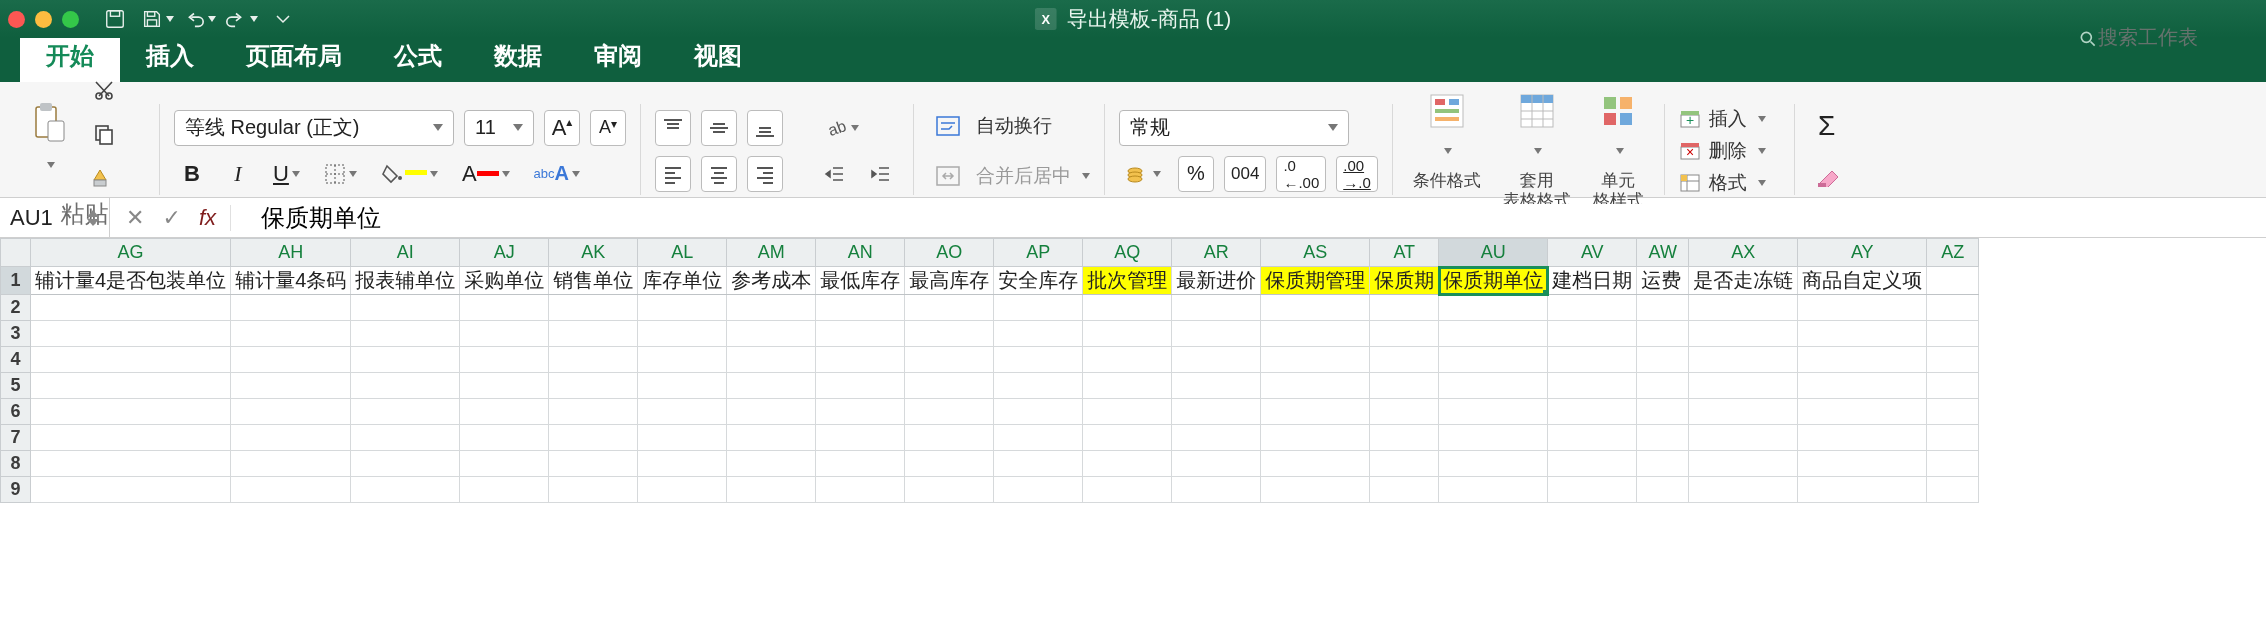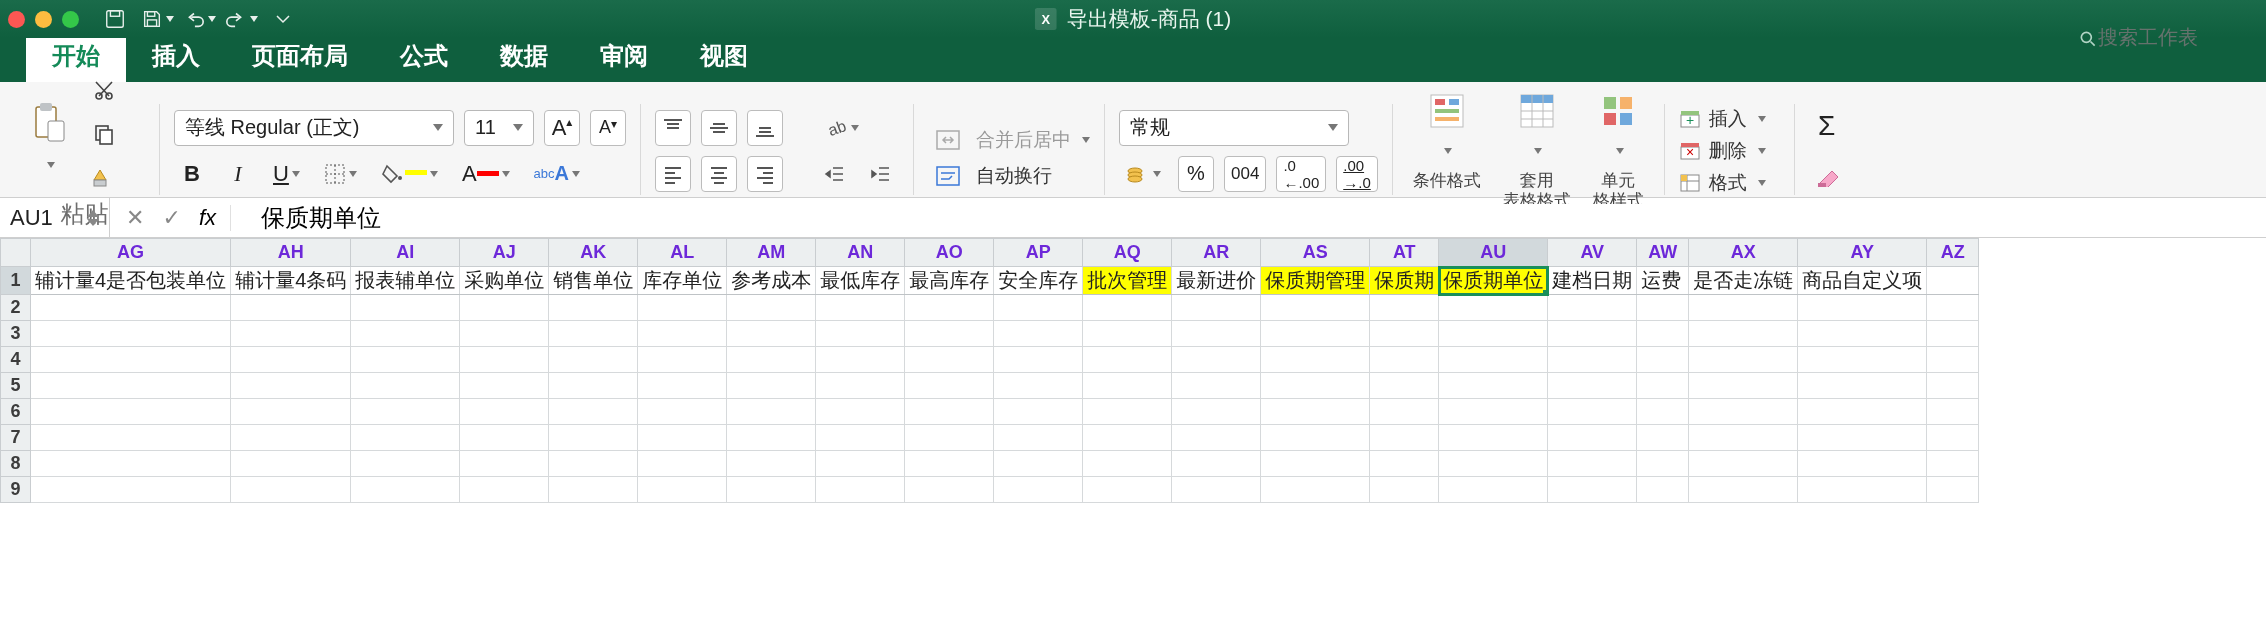--- a/index.html
+++ b/index.html
@@ -8,21 +8,21 @@
   .traffic { display:flex; gap:10px; align-items:center; margin-right:18px;}
   .tl { width:17px; height:17px; border-radius:50%; }
   .red{background:#fc5753;} .yel{background:#fdbc40;} .grn{background:#34c749;}
   .qat { display:flex; gap:6px; align-items:center;}
   .qat .qbtn{ width:36px; height:26px; display:flex; align-items:center; justify-content:center; opacity:.9;}
   .qat svg{ fill:#fff; stroke:#fff;}
   .title-center{ position:absolute; left:50%; transform:translateX(-50%); display:flex; align-items:center; gap:10px; font-size:21px; color:#e8f5ee;}
   .title-center .xicon{ width:22px;height:22px;}
   .search-area{ margin-left:auto; display:flex; align-items:flex-end; gap:0; color:#cfe9dd; font-size:20px; opacity:.85;margin-top:36px;}
   .search-area input{ background:transparent; border:none; color:#cfe9dd; font-size:20px; outline:none; width:160px;}
-  .tabsbar{ height:44px; background:#0f5f3e; display:flex; align-items:flex-end; padding:0 26px;}
+  .tabsbar{ height:44px; background:#0f5f3e; display:flex; align-items:flex-end; padding:0 20px;}
   .tab{ padding:8px 26px 10px; color:#fff; font-size:24px; font-weight:600; cursor:pointer;}
   .tab.active{ background:#fff; color:#148a58; border-radius:3px 3px 0 0;}
   .ribbon{ height:116px; background:#f6f6f6; border-bottom:1px solid #cfcfcf; display:flex; align-items:stretch; padding:6px 10px 2px; gap:0;}
   .group{ display:flex; flex-direction:column; justify-content:center; padding:4px 14px 2px; border-right:1px solid #d9d9d9;margin-top:16px;}
   .group:last-child{border-right:none;}
   .row{ display:flex; align-items:center; gap:10px;}
   .glabel{ font-size:24px; color:#6d6d6d; text-align:center; margin-top:2px;}
   .btn{ height:36px; min-width:36px; border:1px solid transparent; display:flex; align-items:center; justify-content:center; padding:0 6px; border-radius:4px; cursor:pointer;}
   .combo{ height:36px; border:1px solid #b8b8b8; background:#fff; display:flex; align-items:center; padding:0 10px; border-radius:4px; font-size:20px; gap:8px;}
   .combo .arr{ margin-left:auto; }
@@ -33,27 +33,27 @@
   .cellins{ display:flex; align-items:center; gap:8px; font-size:19px; color:#333;}
 
   
   .fbar{ height:40px; border-bottom:1px solid #cfcfcf; display:flex; align-items:center; background:#fff;}
   .namebox{ width:110px; height:100%; border-right:1px solid #cfcfcf; display:flex; align-items:center; padding:0 10px; font-size:22px;}
   .namebox .stepper{ margin-left:auto; display:flex; flex-direction:column; gap:2px;}
   .step-up,.step-dn{ width:0;height:0;border-left:6px solid transparent;border-right:6px solid transparent;}
   .step-up{border-bottom:7px solid #888;}
   .step-dn{border-top:7px solid #888;}
   .fx-btns{ display:flex; align-items:center; gap:18px; padding:0 16px; color:#888;}
-  .fx-label{ font-style:italic; font-size:22px; color:#000000; padding-right:14px; border-right:1px solid #e0e0e0;}
+  .fx-label{ font-style:italic; font-size:22px; color:#7f1d1d; padding-right:14px; border-right:1px solid #e0e0e0;}
   .fx-input{ flex:1; padding:0 14px; font-size:24px; border:none; outline:none;}
 
   
   .gridwrap{ display:flex; }
   .grid{ border-collapse:collapse; table-layout:fixed;}
-  .colh{ background:#eceff0; border:1px solid #c9cdd0; height:28px; font-size:18px; color:#6d28d9; text-align:center; font-weight:700;}
+  .colh{ background:#eceff0; border:1px solid #c9cdd0; height:28px; font-size:18px; color:#15803d; text-align:center; font-weight:400;}
   .colh.sel{ background:#d2d9dc;}
   .rowh{ background:#eceff0; border:1px solid #c9cdd0; width:30px; text-align:center; font-size:18px; color:#3c3c3c;}
   .rowh.sel{ background:#d2d9dc;}
   .corner{ background:#eceff0; border:1px solid #c9cdd0; width:30px;}
   td.cell{ border:1px solid #d6d9db; height:26px; font-size:20px; padding:0 4px; white-space:nowrap; overflow:hidden; background:#fff;}
   td.cell.hl{ background:#ffff00;}
   td.cell.selected{ outline:3px solid #1a8f5a; outline-offset:-2px; position:relative;}
   td.cell.selected::after{ content:""; position:absolute; right:-4px; bottom:-4px; width:8px; height:8px; background:#1a8f5a;}
   tr.r1 td.cell{ border-bottom:1px solid #bfc3c6;}
 
@@ -277,38 +277,38 @@
         </div>
       <div class="btn">
           <svg width="22" height="22">
             <path d="M9 5h10M9 11h10M9 17h10M2 8l4 3-4 3z" stroke="#555" fill="#555" stroke-width="1.5"></path>
           </svg>
         </div>
     </div>
   </div>
 
   <div class="group">
+    <div class="row cellins">
+      <div class="btn">
+          <svg width="26" height="22">
+            <rect x="2" y="2" width="22" height="18" fill="none" stroke="#3b78d8" stroke-width="1.5"></rect>
+            <path d="M6 8h14M6 14h8l3-3" stroke="#3b78d8" stroke-width="1.5" fill="none"></path>
+          </svg>
+        </div>
+      <span>自动换行</span>
+    </div>
     <div class="row cellins muted" style="margin-top:14px;">
       <div class="btn">
           <svg width="26" height="22">
             <rect x="2" y="2" width="22" height="18" fill="none" stroke="#aaa" stroke-width="1.5"></rect>
             <path d="M8 11h10M11 8l-3 3 3 3M15 8l3 3-3 3" stroke="#aaa" stroke-width="1.5" fill="none"></path>
           </svg>
         </div>
       <span>合并后居中</span>
       <span class="arr-sm"></span>
-    </div>
-    <div class="row cellins">
-      <div class="btn">
-          <svg width="26" height="22">
-            <rect x="2" y="2" width="22" height="18" fill="none" stroke="#3b78d8" stroke-width="1.5"></rect>
-            <path d="M6 8h14M6 14h8l3-3" stroke="#3b78d8" stroke-width="1.5" fill="none"></path>
-          </svg>
-        </div>
-      <span>自动换行</span>
     </div>
   </div>
 
   <div class="group">
     <div class="row">
       <div class="combo" style="width:230px;">
           <span>常规</span>
           <span class="arr"></span>
         </div>
     </div>

